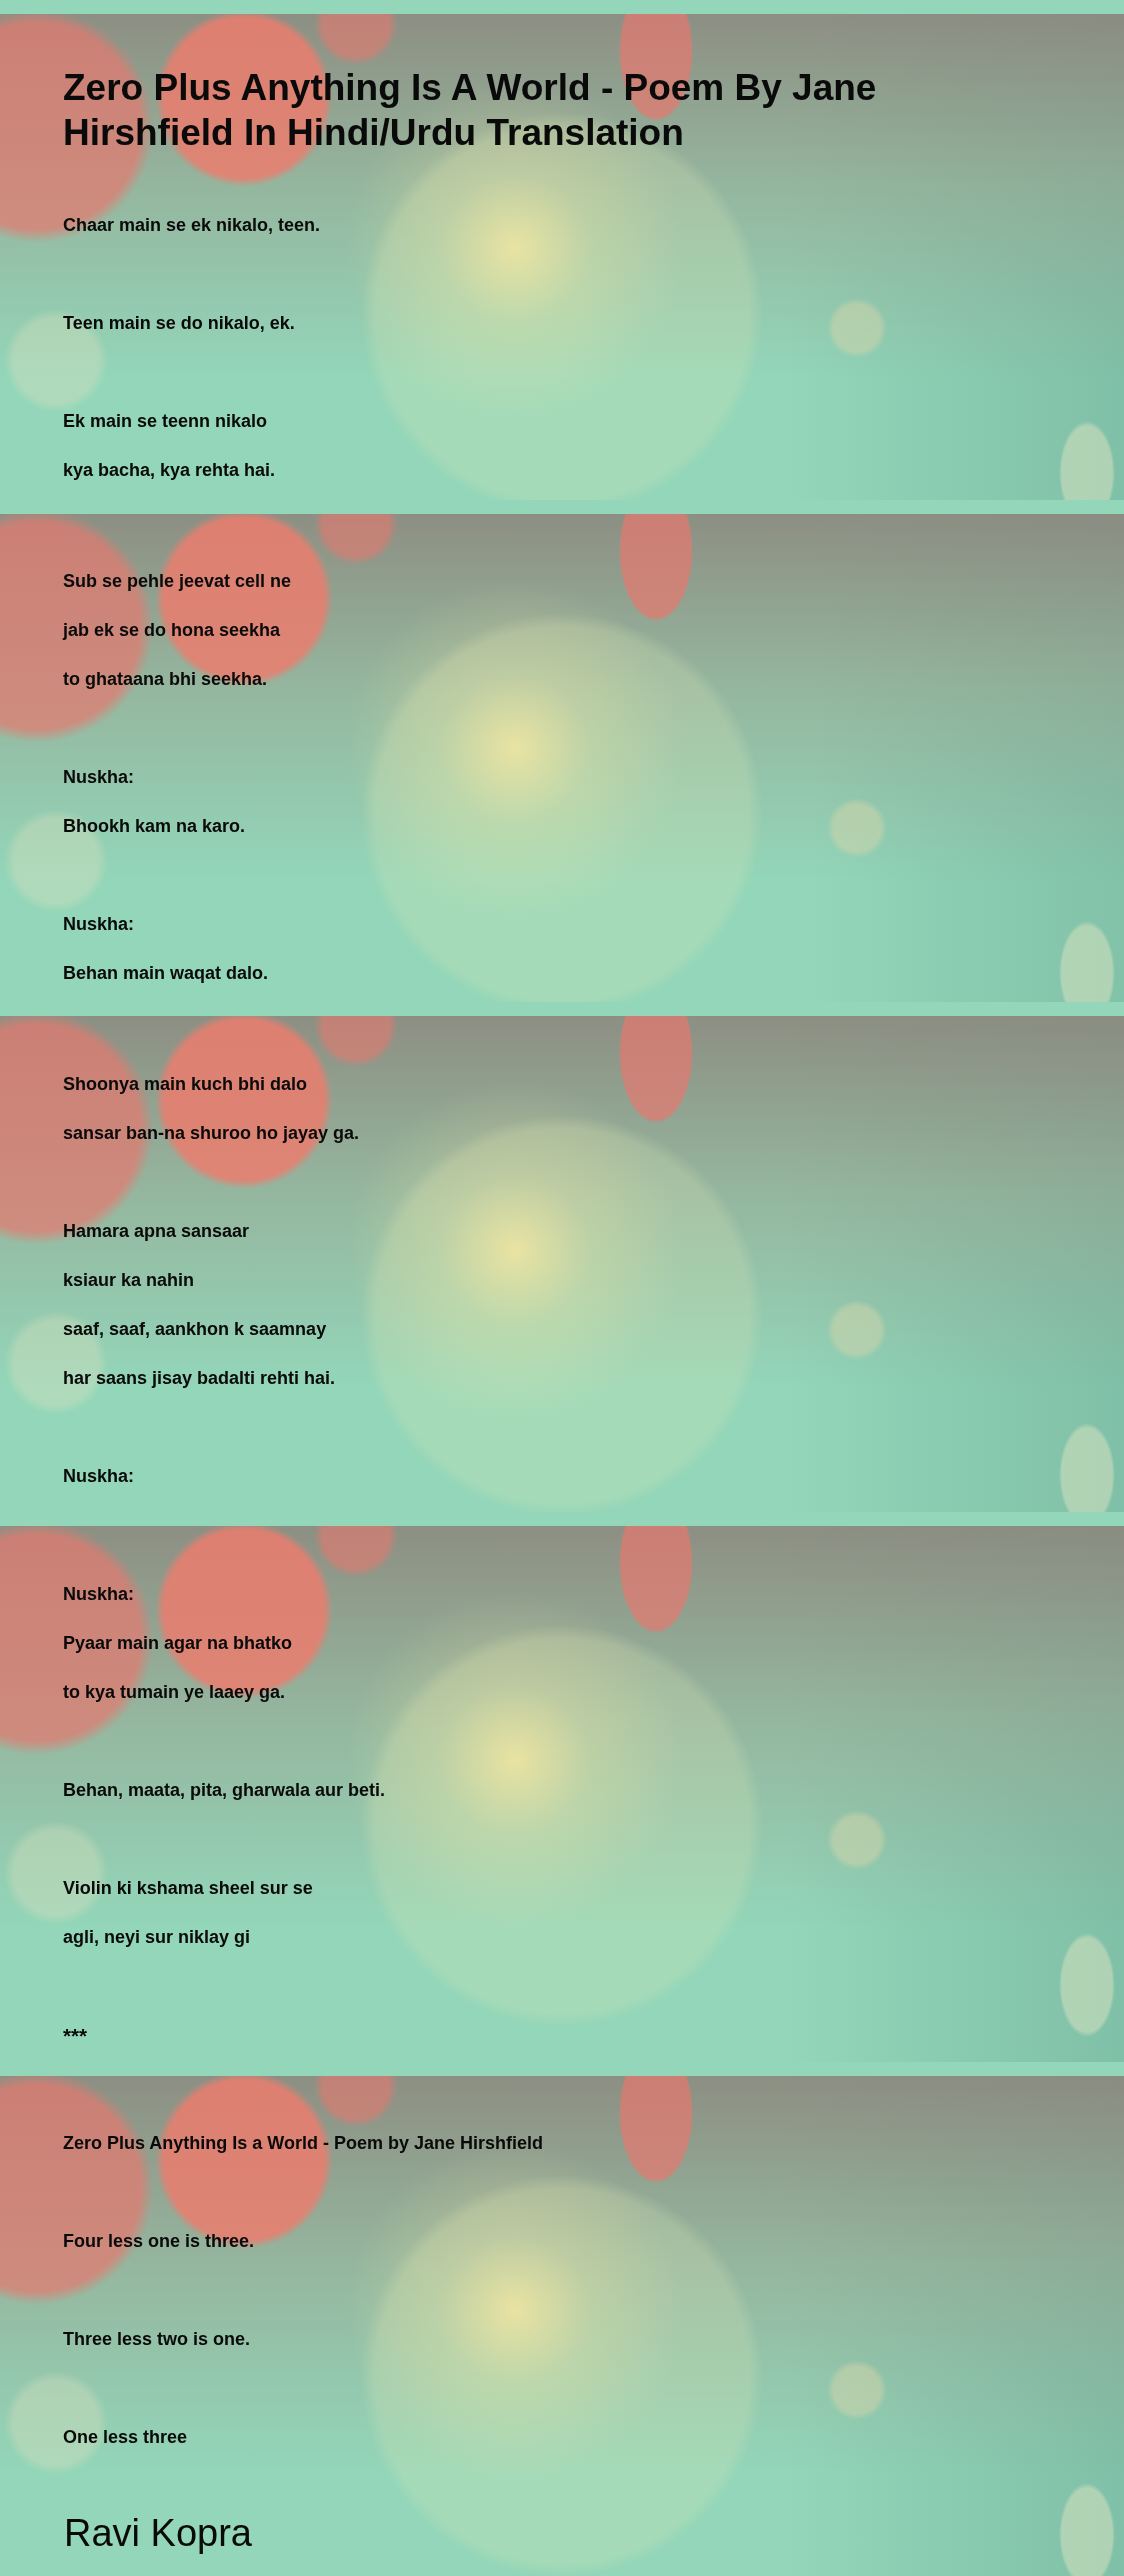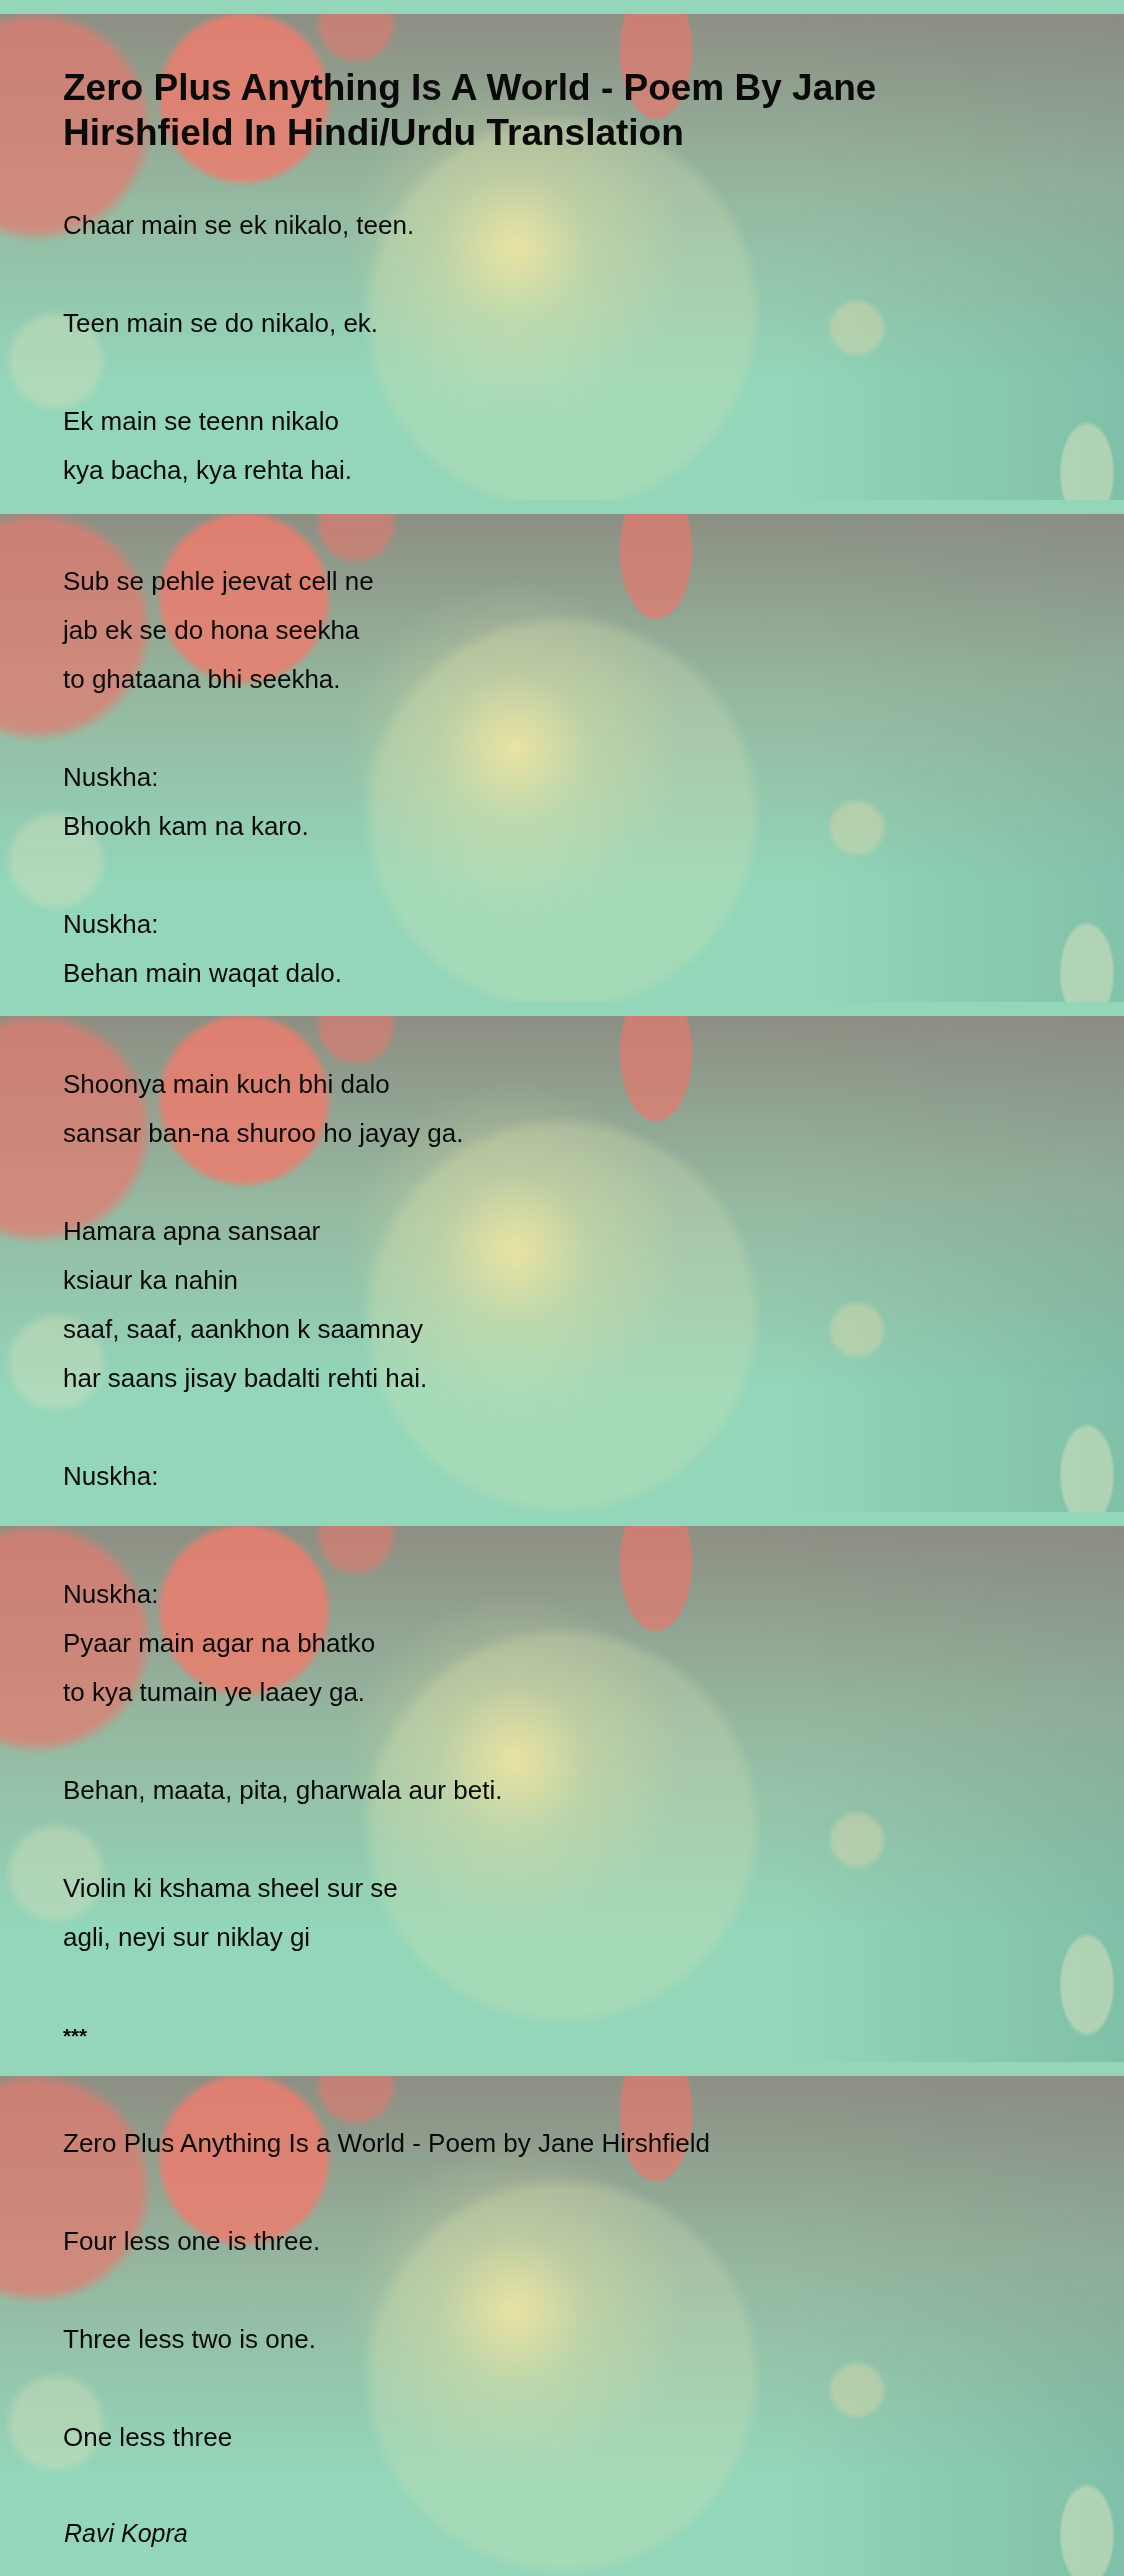--- a/index.html
+++ b/index.html
@@ -41,35 +41,34 @@
     left: 63px;
     right: 37px;
   }
   .title {
     font-weight: bold;
     font-size: 37px;
     line-height: 45px;
     margin: 0;
   }
   .line {
-    font-weight: normal;
-    font-size: 26px;
+    font-weight: bold;
+    font-size: 18px;
     line-height: 49px;
     height: 49px;
     white-space: pre;
   }
   .stars {
     font-weight: bold;
     font-size: 20.6px;
     line-height: 49px;
     height: 49px;
   }
   .signature {
-    font-style: italic;
-    font-size: 25px;
+    font-size: 38px;
     line-height: 47px;
     position: absolute;
     left: 64px;
   }
 </style>
 </head>
 <body>
 
 <section class="panel p1">
   <div class="content" style="top:51px;">

